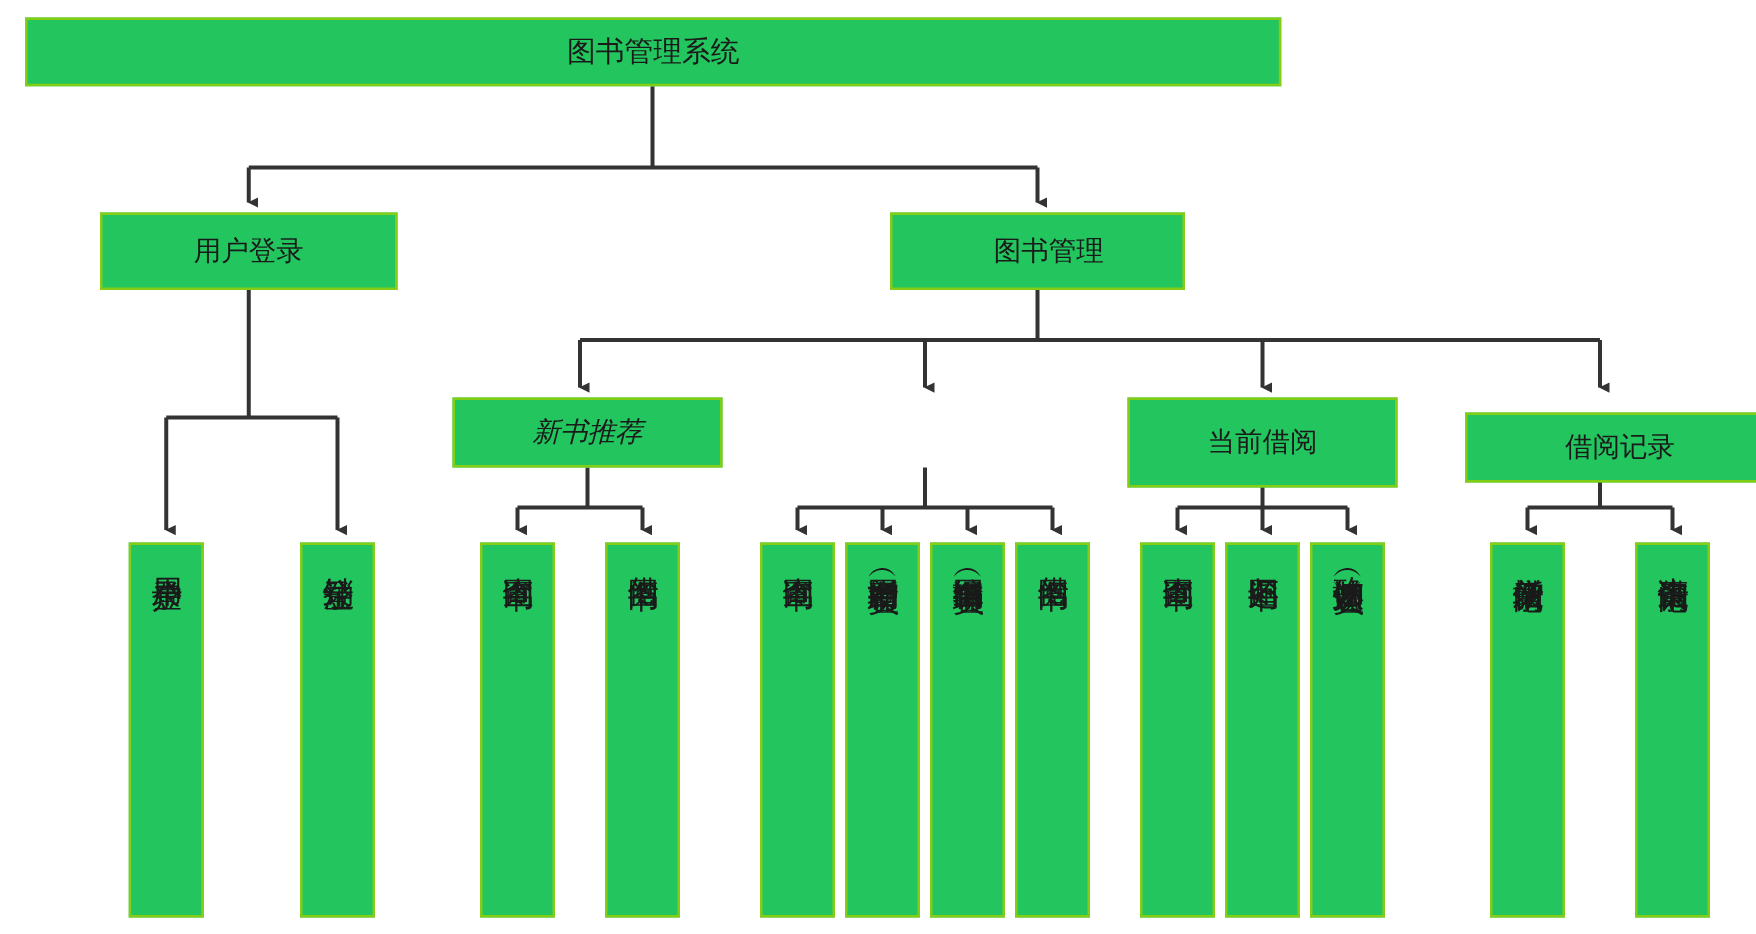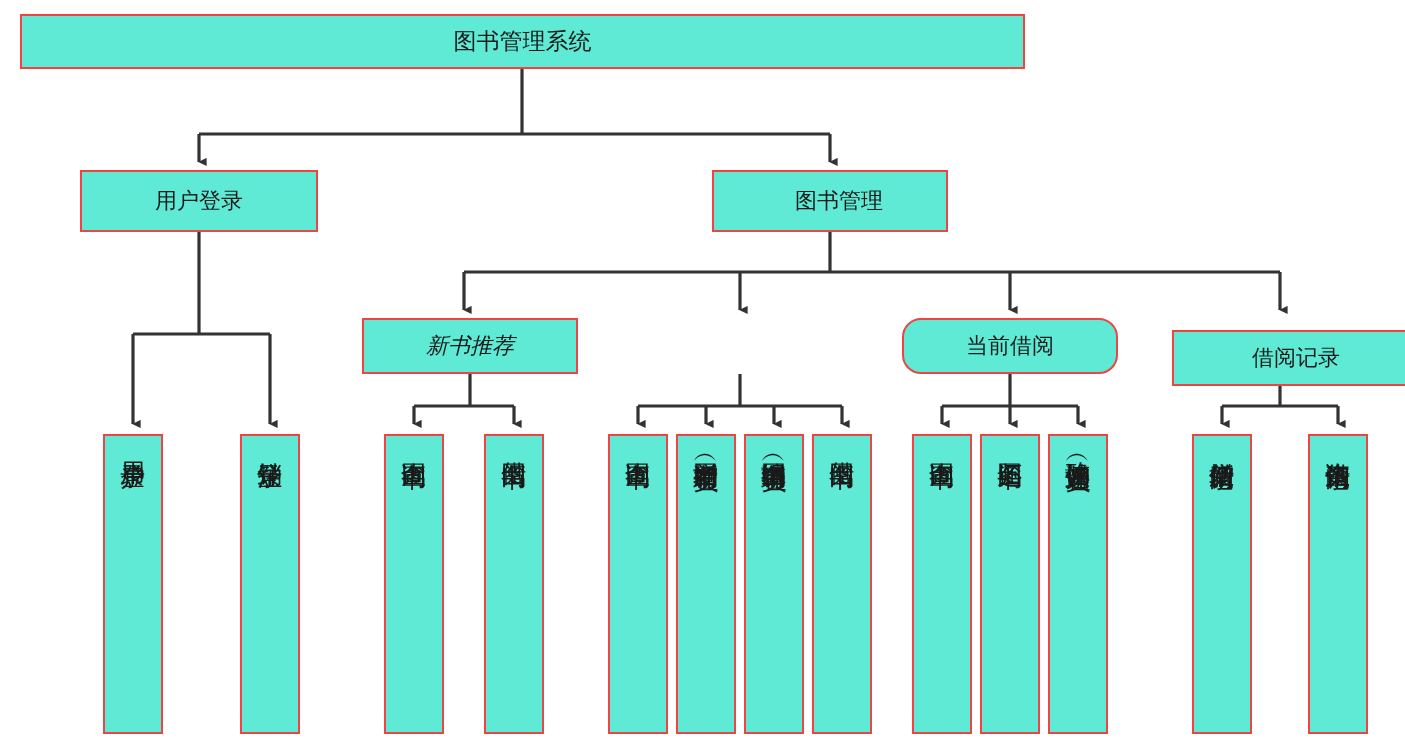--- a/index.html
+++ b/index.html
@@ -22,22 +22,22 @@
     position: absolute;
     left: 0;
     top: 0;
     width: 1405px;
     height: 747px;
     pointer-events: none;
   }
   .node {
     position: absolute;
     box-sizing: border-box;
-    border: 2px solid #ef4444;
-    background: #5eead4;
+    border: 2px solid #84cc16;
+    background: #22c55e;
     display: flex;
     align-items: center;
     justify-content: center;
     color: #1a1a1a;
   }
   .node .label {
     display: block;
     text-align: center;
     line-height: 1.18;
     white-space: nowrap;
@@ -134,21 +134,21 @@
   <div class="node h" style="left:80px; top:170px; width:238px; height:62px;">
     <span class="label">用户登录</span>
   </div>
   <div class="node h" style="left:712px; top:170px; width:236px; height:62px;padding-left:18px;">
     <span class="label">图书管理</span>
   </div>
 
   <div class="node h" style="left:362px; top:318px; width:216px; height:56px;font-style:italic;">
     <span class="label">新书推荐</span>
   </div>
-  <div class="node h" style="left:902px; top:318px; width:216px; height:56px;border-radius:19px;">
+  <div class="node h" style="left:902px; top:318px; width:216px; height:72px;">
     <span class="label">当前借阅</span>
   </div>
   <div class="node h" style="left:1172px; top:330px; width:248px; height:56px;">
     <span class="label">借阅记录</span>
   </div>
 
   <div class="node leaf" style="left:103px; top:434px; width:60px; height:300px;">
     <span class="label">用户登录</span>
   </div>
   <div class="node leaf" style="left:240px; top:434px; width:60px; height:300px;">

